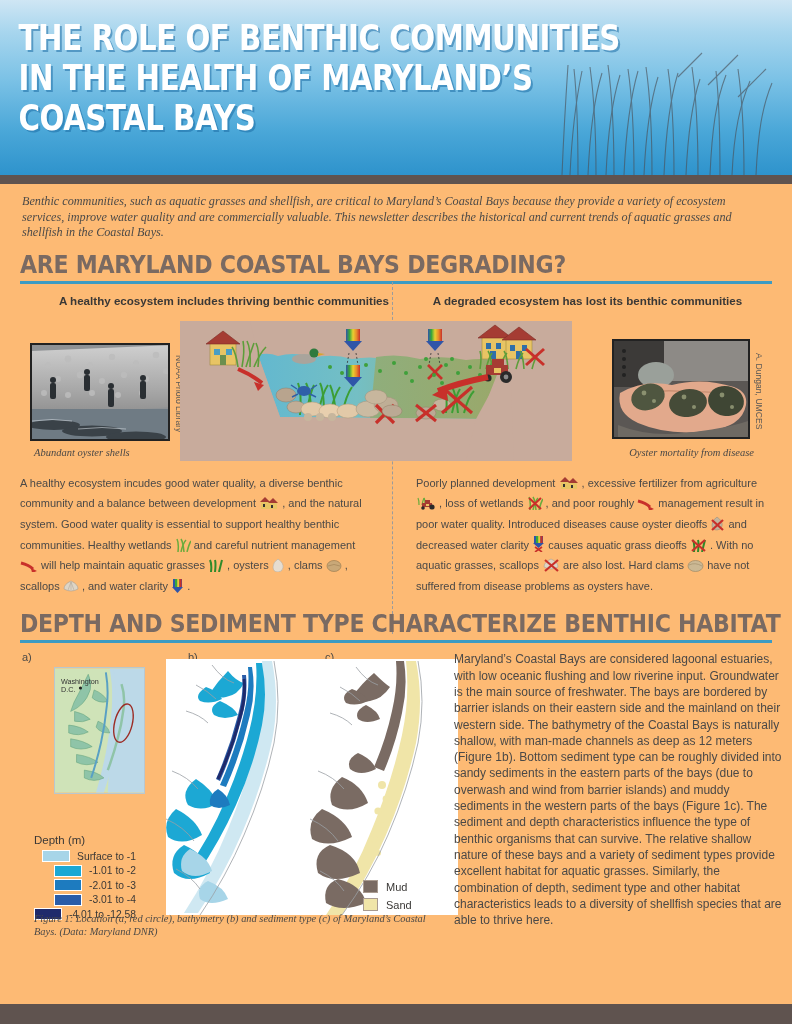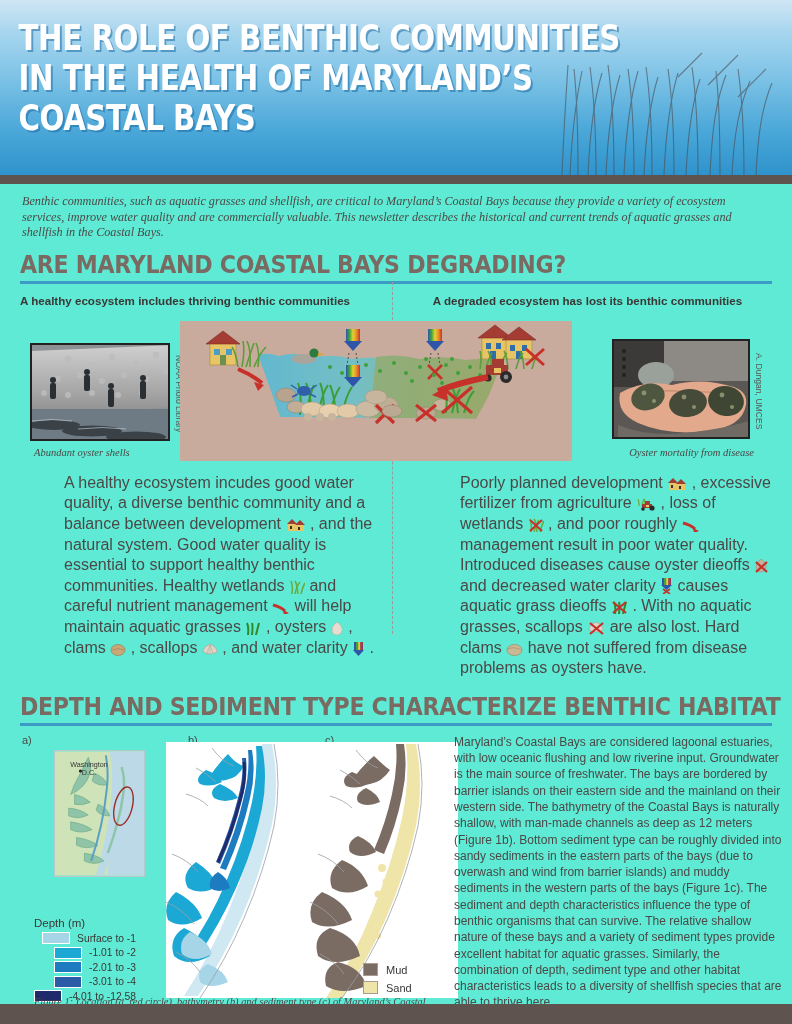--- a/index.html
+++ b/index.html
@@ -2,21 +2,21 @@
 <html><head>
 <meta charset="utf-8">
 <style>
   * { box-sizing: border-box; margin: 0; padding: 0; }
   html, body {
     width: 792px; height: 1024px;
     background: #ffffff;
     font-family: "Liberation Sans", sans-serif;
     overflow: hidden;
   }
-  .page { position: relative; width: 792px; height: 1024px; background:#5eead4; }
+  .page { position: relative; width: 792px; height: 1024px; background:#fdba74; }
 
   
   .banner {
     position: relative;
     height: 175px;
     background: linear-gradient(180deg,#cfe6f4 0%, #a8d6ee 18%, #7cc2e6 45%, #4aa7d8 75%, #2e93cc 100%);
     overflow: hidden;
   }
   .banner-reeds {
     position:absolute; right:10px; bottom:0px; width:230px; height:150px;
@@ -63,21 +63,21 @@
     transform-origin: left center;
     white-space:nowrap;
   }
   .sec-rule { margin: 2px 20px 0 20px; height:3px; background:#3c9bc4; }
 
   
   .panel-labels {
     display:flex; margin:10px 20px 0 20px;
     font-size:11.6px; font-weight:700; color:#3a3836;
   }
-  .panel-labels .pl { flex:1; text-align:left; }
+  .panel-labels .pl { flex:1; text-align:right; }
   .panel-labels .pl.left { padding-right:6px; }
   .panel-labels .pl.right { padding-left:8px; text-align:center; }
 
   .vdivider {
     position:absolute; left:392px; top:282px; bottom:0; height:352px;
     border-left:1px dashed #9b9b9b;
   }
 
   
   .diagram-zone { position:relative; margin:6px 20px 0 20px; height:152px;text-decoration:underline; }
@@ -100,32 +100,32 @@
     font-family:"Liberation Sans", sans-serif;
   }
   .credit-left { left:154px; top:42px; }
   .credit-right { right:8px; top:40px; }
 
   .scene { position:absolute; left:160px; top:8px; width:392px; height:140px; }
 
   
   .cols { display:flex; margin:8px 20px 0 20px; }
   .col {
-    flex:1; font-size:16px; line-height:20.6px; color:#4b4947;margin-left:44px;
+    flex:1; font-size:11px; line-height:20.6px; color:#4b4947;
   }
   .col.left  { padding-right:18px; }
   .col.right { padding-left:22px; }
   .ic { display:inline-block; vertical-align:-3px; }
 
   
   .fig-zone { position:relative; margin:8px 18px 0 18px; height:290px; }
   .fig-label { position:absolute; font-size:11px; color:#4b4947; }
   .map-a { position:absolute; left:36px; top:16px; width:91px; height:127px;
            border:1px solid #b9c7cf; }
-  .dc-text { position:absolute; font-size:7.2px; color:#333; line-height:8px; text-align:center;}
+  .dc-text { position:absolute; font-size:7.2px; color:#333; line-height:8px; text-align:left;}
   .redring { position:absolute; border:1.4px solid #9c2b24; border-radius:50%; }
 
   .scalebar { position:absolute; left:16px; top:153px; width:160px; }
   .sb-bars { display:flex; width:104px; height:8px; border:1px solid #5c4b44; }
   .sb-bars i { display:block; height:100%; }
   .sb-lbl { position:absolute; left:110px; top:-2px; font-size:9.8px; color:#3a3836; }
   .sb-nums { position:relative; height:12px; font-size:9.3px; color:#3a3836; margin-top:1px;}
   .sb-nums span { position:absolute; top:0; }
 
   .depth-legend { position:absolute; left:16px; top:183px; }

